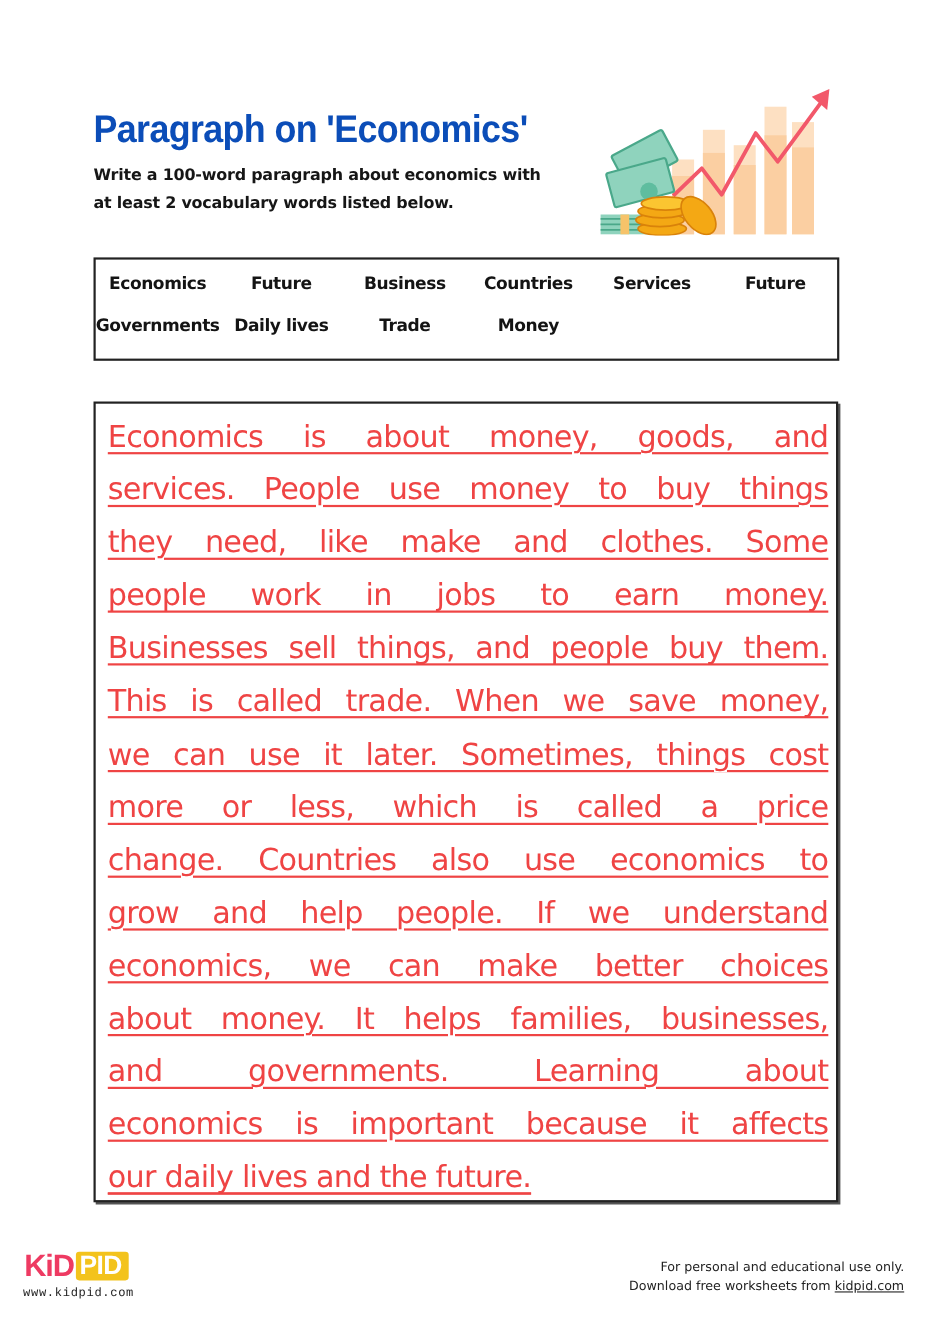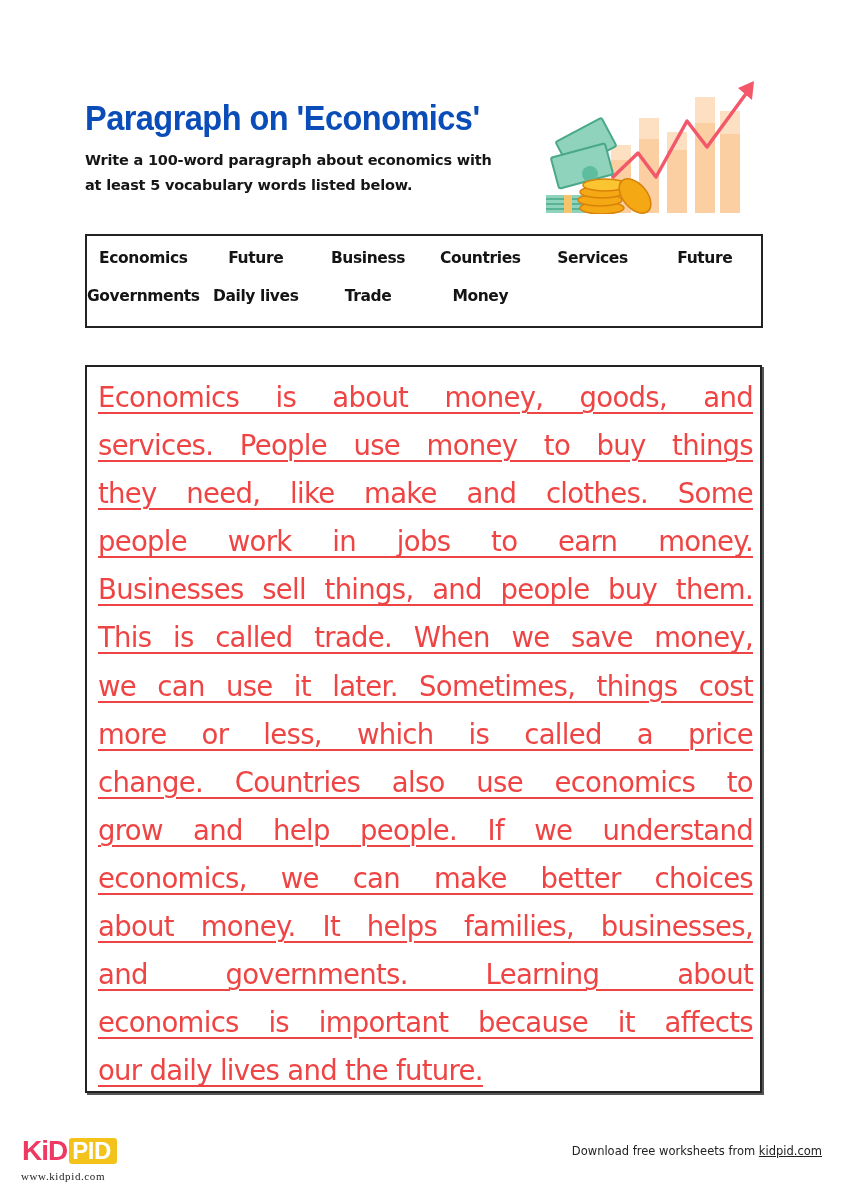--- a/index.html
+++ b/index.html
@@ -60,36 +60,36 @@
       font-size: 28px; color: #ee3a62; letter-spacing: -1px; line-height: 30px;
     }
     .logo-pid {
       margin-left: 2px; background: #f3c31c; color: #fff;
       font-family: "Liberation Sans", sans-serif; font-weight: bold;
       font-size: 24px; line-height: 26px; padding: 0 6px 0 3px; border-radius: 3px;
       letter-spacing: -0.5px;
     }
     .logo-url {
       position: absolute; left: 21px; top: 1170px;
-      font-family: Liberation Serif, serif; font-size: 11px; color: #222;
+      font-family: Liberation Mono, monospace; font-size: 11px; color: #222;
       letter-spacing: 0.6px;
     }
     .footer-note {
       position: absolute; right: 26px; top: 1142px; text-align: right;
       font-family: "DejaVu Sans", sans-serif; font-size: 11.5px; line-height: 18px; color: #222;
     }
     .footer-note a { color: #222; text-decoration: underline; }
   </style>
 </head>
 <body>
 
 <div class="title">Paragraph on 'Economics'</div>
 <div class="subtitle">
   <div>Write a 100-word paragraph about economics with</div>
-  <div>at least 5 vocabulary words listed below.</div>
+  <div>at least 2 vocabulary words listed below.</div>
 </div>
 
 <svg class="illustration" viewBox="0 0 230 136">
 
   <g>
     <rect x="71" y="67" width="20" height="68" fill="#fde0c2"></rect>
     <rect x="71" y="82" width="20" height="53" fill="#fbcfa2"></rect>
     <rect x="99" y="40" width="20" height="95" fill="#fde0c2"></rect>
     <rect x="99" y="61" width="20" height="74" fill="#fbcfa2"></rect>
     <rect x="127" y="54" width="20" height="81" fill="#fde0c2"></rect>
@@ -160,16 +160,17 @@
   </div>
 </div>
 
 <div class="logo">
   <span class="logo-kid">KiD</span>
   <span class="logo-pid">PID</span>
 </div>
 <div class="logo-url">www.kidpid.com</div>
 
 <div class="footer-note">
+  <div>For personal and educational use only.</div>
   <div>
     <span style="white-space: pre;">Download free worksheets from </span><a>kidpid.com</a>
   </div>
 </div>
 
 </body></html>

